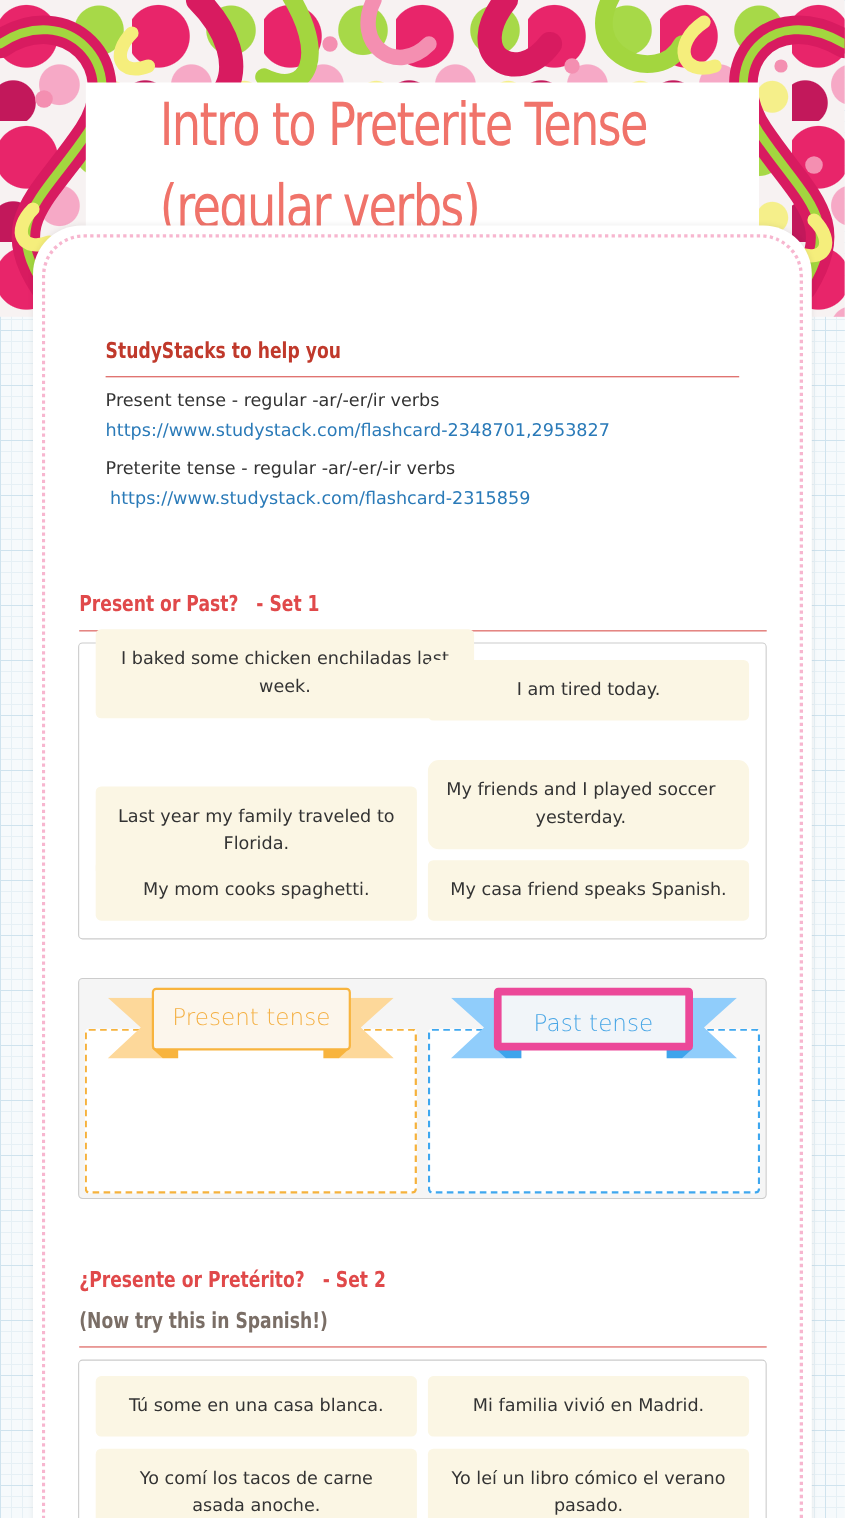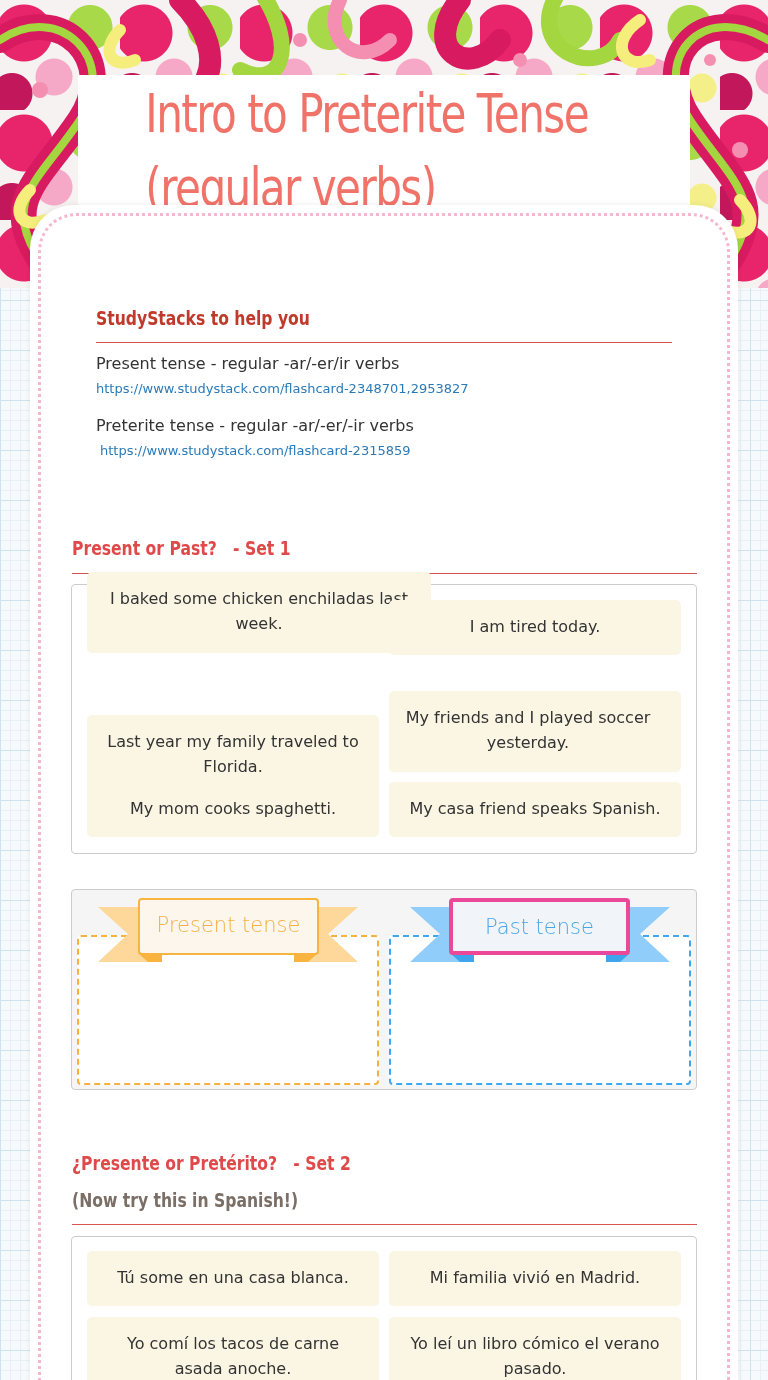--- a/index.html
+++ b/index.html
@@ -60,42 +60,42 @@
       position: absolute;
       font-family: "DejaVu Sans", sans-serif;
       font-weight: 700;
       font-size: 20px;
       transform: scaleX(0.78);
       transform-origin: left center;
       white-space: pre;
     }
     .rule { position: absolute; height: 1px; background: #d9534f; }
     .text { position: absolute; font-size: 16px; color: #333333; white-space: nowrap; }
-    .link { position: absolute; font-size: 13px; color: #2a7ab8; white-space: nowrap; text-decoration: none; }
+    .link { position: absolute; font-size: 16px; color: #2a7ab8; white-space: nowrap; text-decoration: none; }
     .panel {
       position: absolute; border: 1px solid #cccccc; border-radius: 4px; background: #ffffff;
     }
     .chip {
       position: absolute; background: #fbf6e4; border-radius: 5px;
       font-size: 16px; color: #333333; text-align: center; line-height: 25px;
       padding-top: 14px; cursor: grab;
     }
     .sort-panel { background: #f5f5f5; }
     .drop {
       position: absolute; background: #ffffff; border-radius: 4px;
     }
     .drop.present { border: 2px dashed #f6b23c; }
     .drop.past { border: 2px dashed #3ea7ef; }
     .ribbon { position: absolute; }
     .ribbon-label {
       position: absolute; border-radius: 4px; text-align: center;
       font-size: 21px; line-height: 51px; font-weight: 300;
     }
     .ribbon-label.present { background: #fcf6ec; border: 2px solid #f8b43e; color: #f4b044; }
-    .ribbon-label.past { background: #f1f5f9; border: 4px solid #ec4899; color: #48a6e6; }
+    .ribbon-label.past { background: #f1f5f9; border: 7px solid #ec4899; color: #48a6e6; }
   </style>
 </head>
 <body>
 
 <div class="banner">
   <svg width="768" height="288" viewBox="0 0 768 288">
     <g fill="none" stroke-linecap="round">
       <path d="M0 40 C60 0 120 60 80 120 S 0 200 40 260" stroke="#d81b60" stroke-width="26"></path>
       <path d="M0 40 C60 0 120 60 80 120 S 0 200 40 260" stroke="#a3d63f" stroke-width="8"></path>
       <path d="M180 0 C240 60 200 120 150 90" stroke="#d81b60" stroke-width="22"></path>
@@ -137,21 +137,21 @@
 <div class="text" style="left:96px; top:416px;">Preterite tense - regular -ar/-er/-ir verbs</div>
 <a class="link" style="left:100px; top:443px;">https://www.studystack.com/flashcard-2315859</a>
 
 <div class="section-head" style="left:72px; top:536px; color:#e0494a;">Present or Past?   - Set 1</div>
 <div class="rule" style="left:72px; top:573px; width:625px;"></div>
 
 <div class="panel" style="left:71px; top:584px; width:626px; height:270px;"></div>
 <div class="chip" style="left:87px; top:572px; width:344px; height:81px;"><span>I baked some chicken enchiladas last week.</span></div>
 <div class="chip" style="left:389px; top:600px; width:292px; height:55px;"><span>I am tired today.</span></div>
 <div class="chip" style="left:87px; top:691px; width:292px; height:81px; padding-left:14px; padding-right:14px;margin-top:24px;"><span>Last year my family traveled to Florida.</span></div>
-<div class="chip" style="left:389px; top:691px; width:292px; height:81px; padding-right:14px;"><span>My friends and I played soccer yesterday.</span></div>
+<div class="chip" style="left:389px; top:691px; width:292px; height:81px; padding-right:14px;border-radius:10px;"><span>My friends and I played soccer yesterday.</span></div>
 <div class="chip" style="left:87px; top:782px; width:292px; height:55px;"><span>My mom cooks spaghetti.</span></div>
 <div class="chip" style="left:389px; top:782px; width:292px; height:55px;"><span>My casa friend speaks Spanish.</span></div>
 
 <div class="panel sort-panel" style="left:71px; top:889px; width:626px; height:201px;"></div>
 <div class="drop present" style="left:77px; top:935px; width:302px; height:150px;"></div>
 <div class="drop past" style="left:389px; top:935px; width:302px; height:150px;"></div>
 
 <svg class="ribbon" style="left:98px; top:907px;" width="260" height="56" viewBox="0 0 260 56">
   <polygon points="0,0 50,0 50,55 0,55 30,27" fill="#fdd89a"></polygon>
   <polygon points="260,0 210,0 210,55 260,55 230,27" fill="#fdd89a"></polygon>

